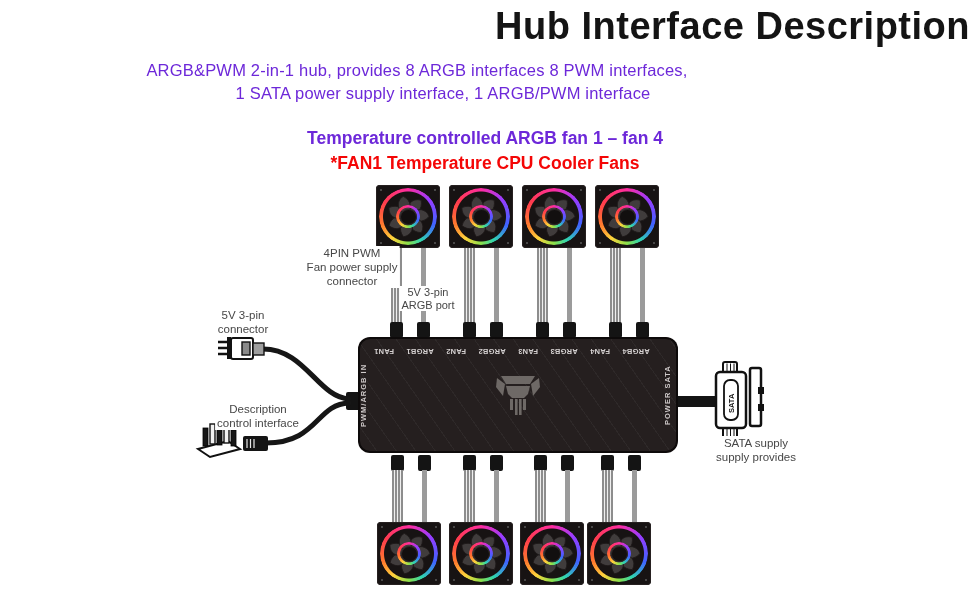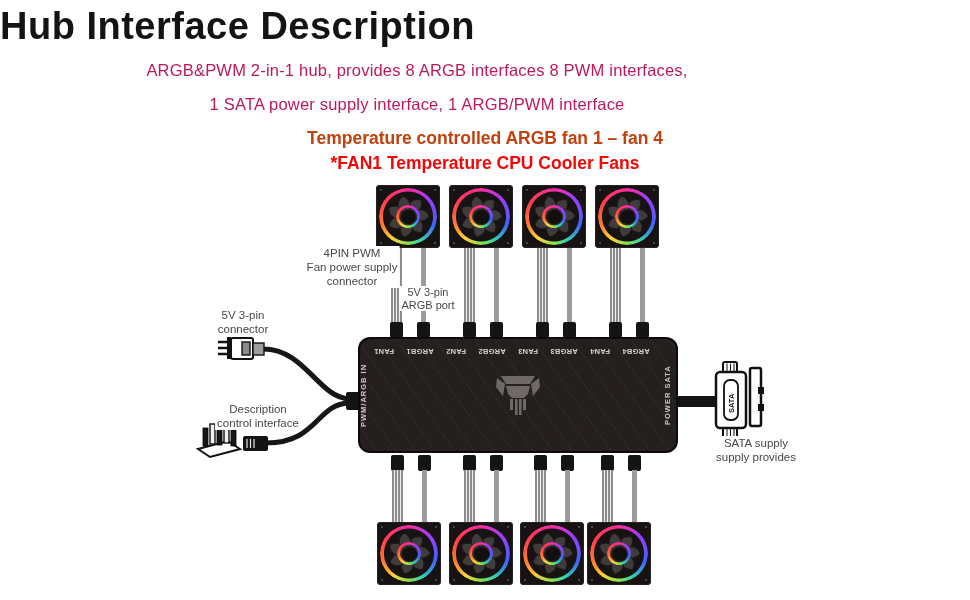--- a/index.html
+++ b/index.html
@@ -1,24 +1,24 @@
 <!DOCTYPE html>
 <html><head>
 <meta charset="utf-8">
 <style>
   html,body{margin:0;padding:0;}
   body{width:970px;height:600px;background:#ffffff;overflow:hidden;position:relative;
        font-family:"Liberation Sans","DejaVu Sans",sans-serif;}
   .abs{position:absolute;}
   
-  .title{left:0;top:5px;width:970px;text-align:left;font-size:38px;font-weight:700;
+  .title{left:0;top:5px;width:970px;text-align:right;font-size:38px;font-weight:700;
          color:#141414;letter-spacing:0.5px;}
-  .sub{left:0;width:834px;text-align:center;font-size:16.5px;color:#be185d;letter-spacing:0.2px;}
-  .sub1{top:61px;} .sub2{top:95px;}
-  .note{left:0;width:970px;text-align:center;font-size:17.5px;font-weight:700;color:#c2410c;}
+  .sub{left:0;width:834px;text-align:center;font-size:16.5px;color:#6d28d9;letter-spacing:0.2px;}
+  .sub1{top:61px;} .sub2{top:84px;margin-left:26px;}
+  .note{left:0;width:970px;text-align:center;font-size:17.5px;font-weight:700;color:#6d28d9;}
   .note-temp{top:128px;}
   .note-red{top:153px;color:#f40606;}
   
   .fan{position:absolute;width:64px;height:63px;background:#171313;border-radius:4px;
        box-shadow:inset 0 0 0 1px #262020;}
   .blades{position:absolute;left:4px;top:4px;width:56px;height:55px;}
   .ring{position:absolute;border-radius:50%;
         background:conic-gradient(from 0deg,#ff2da0,#9a3bff 14%,#3f63ff 30%,#2fd4b0 42%,#8be04a 50%,#ffd23b 60%,#ff7a2e 70%,#ff3b4e 84%,#ff2da0 100%);}
   .ring-o{inset:3px;
         -webkit-mask:radial-gradient(circle closest-side,transparent calc(100% - 4px),#000 calc(100% - 3px));

